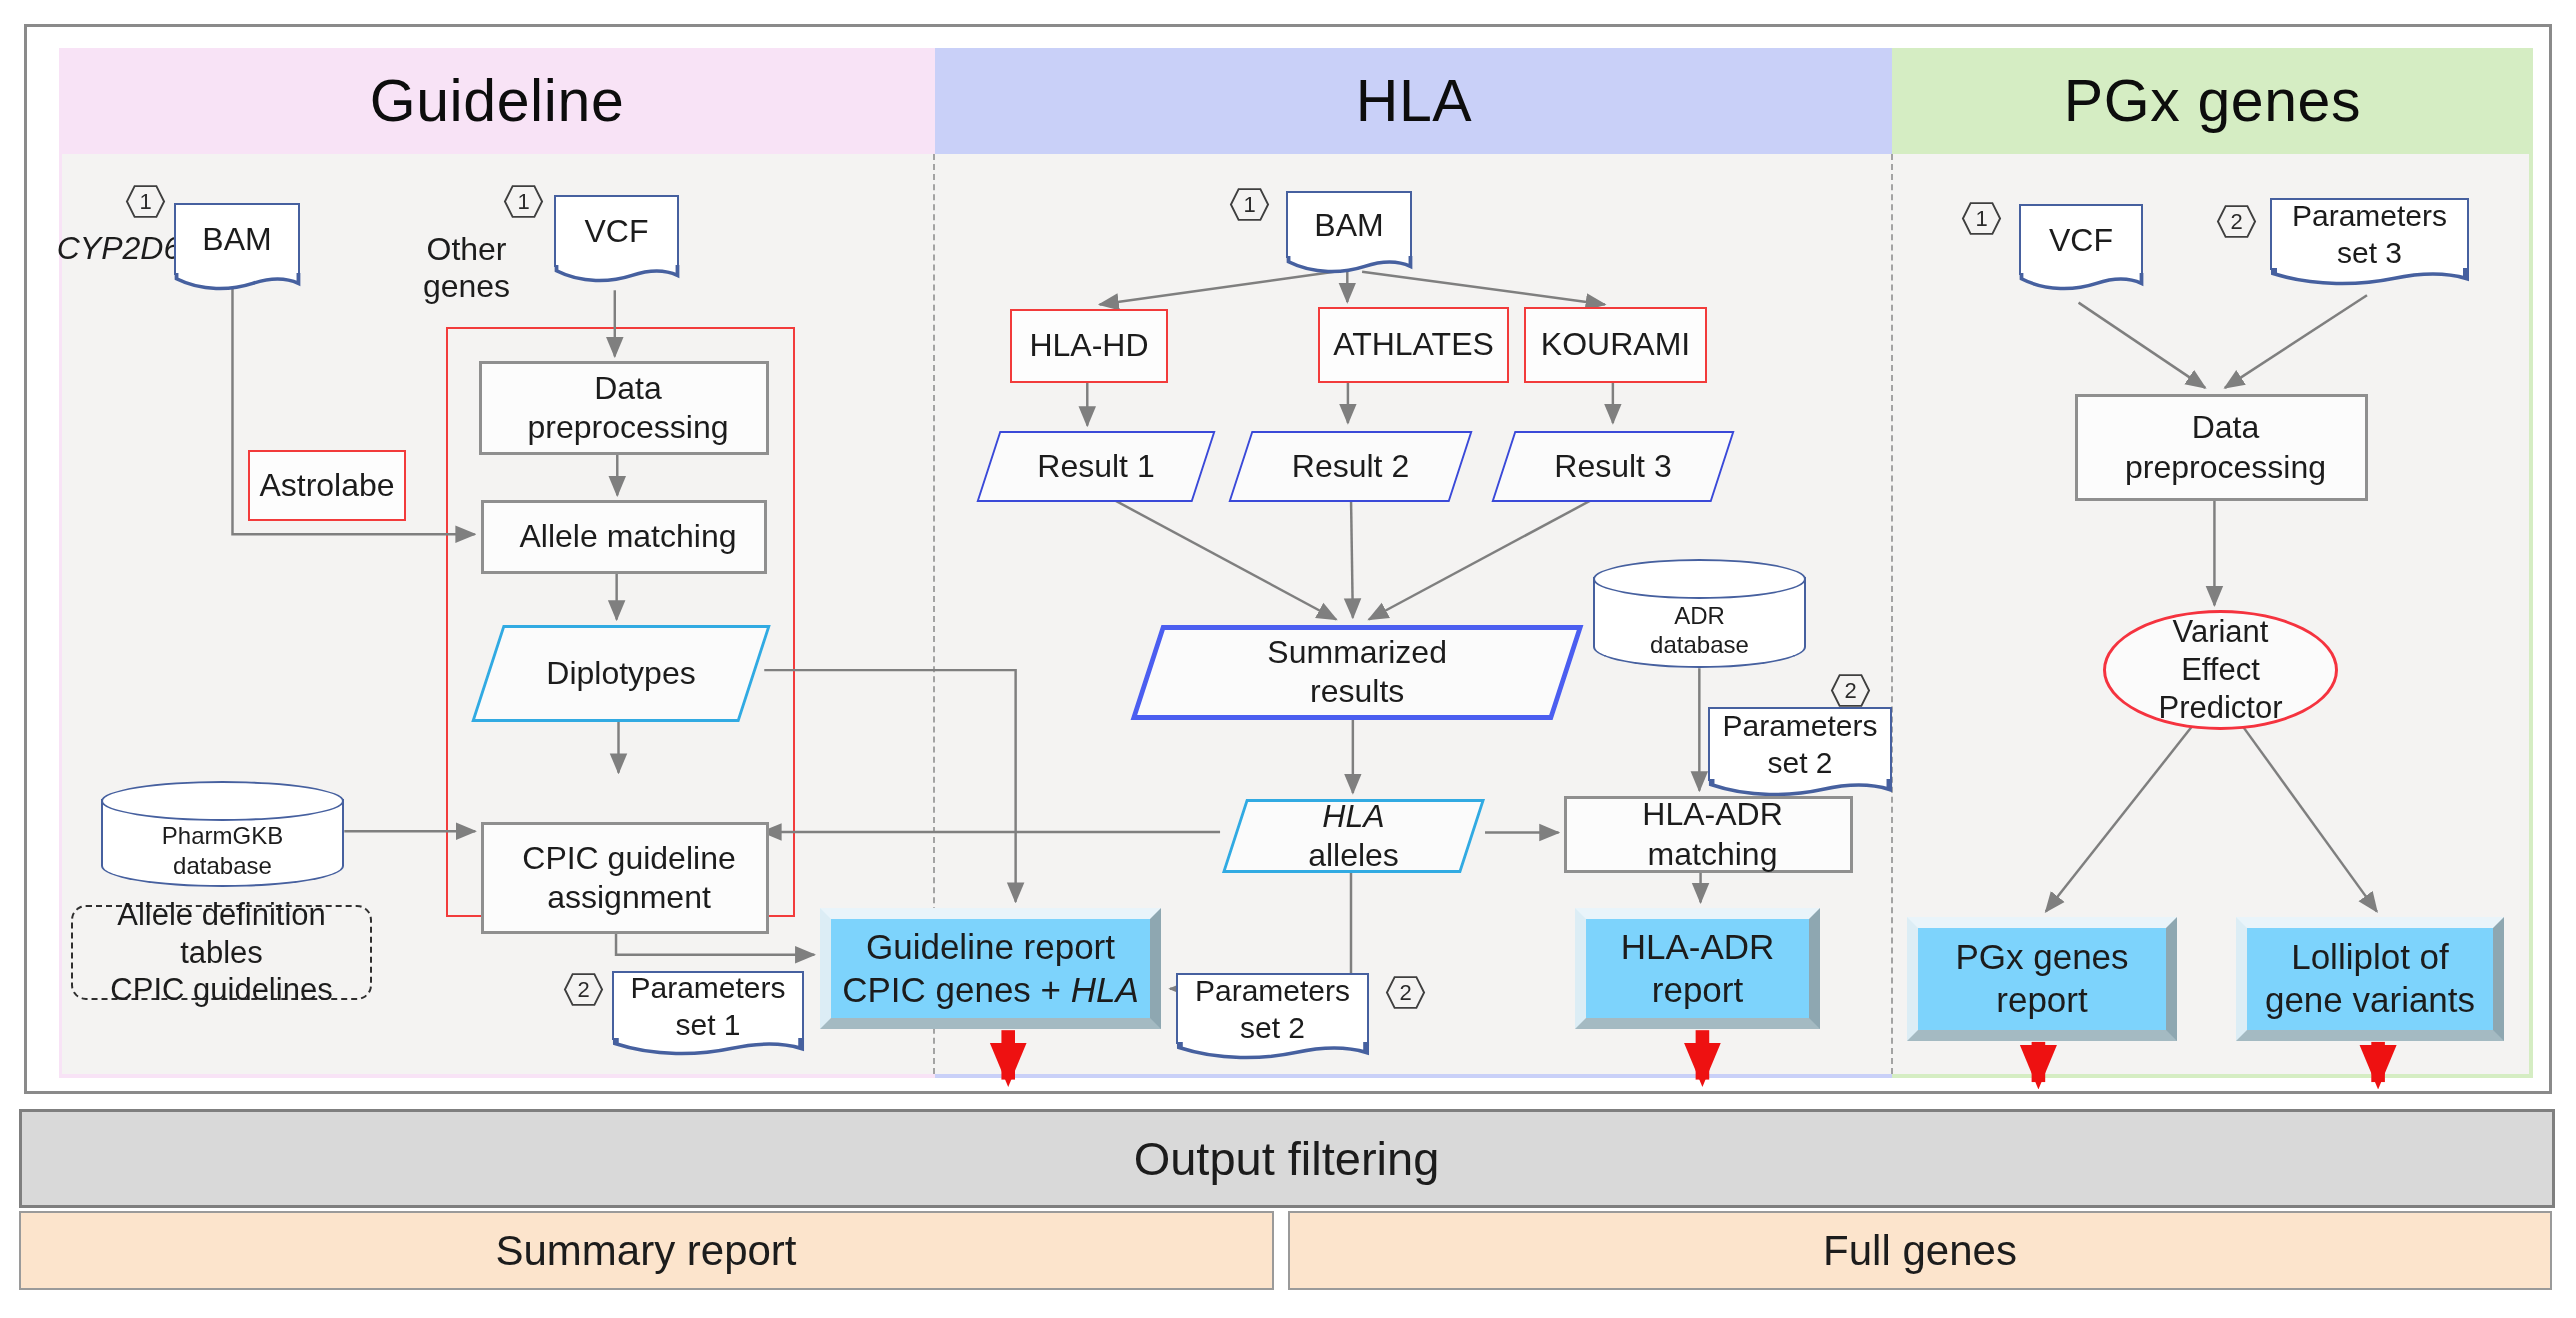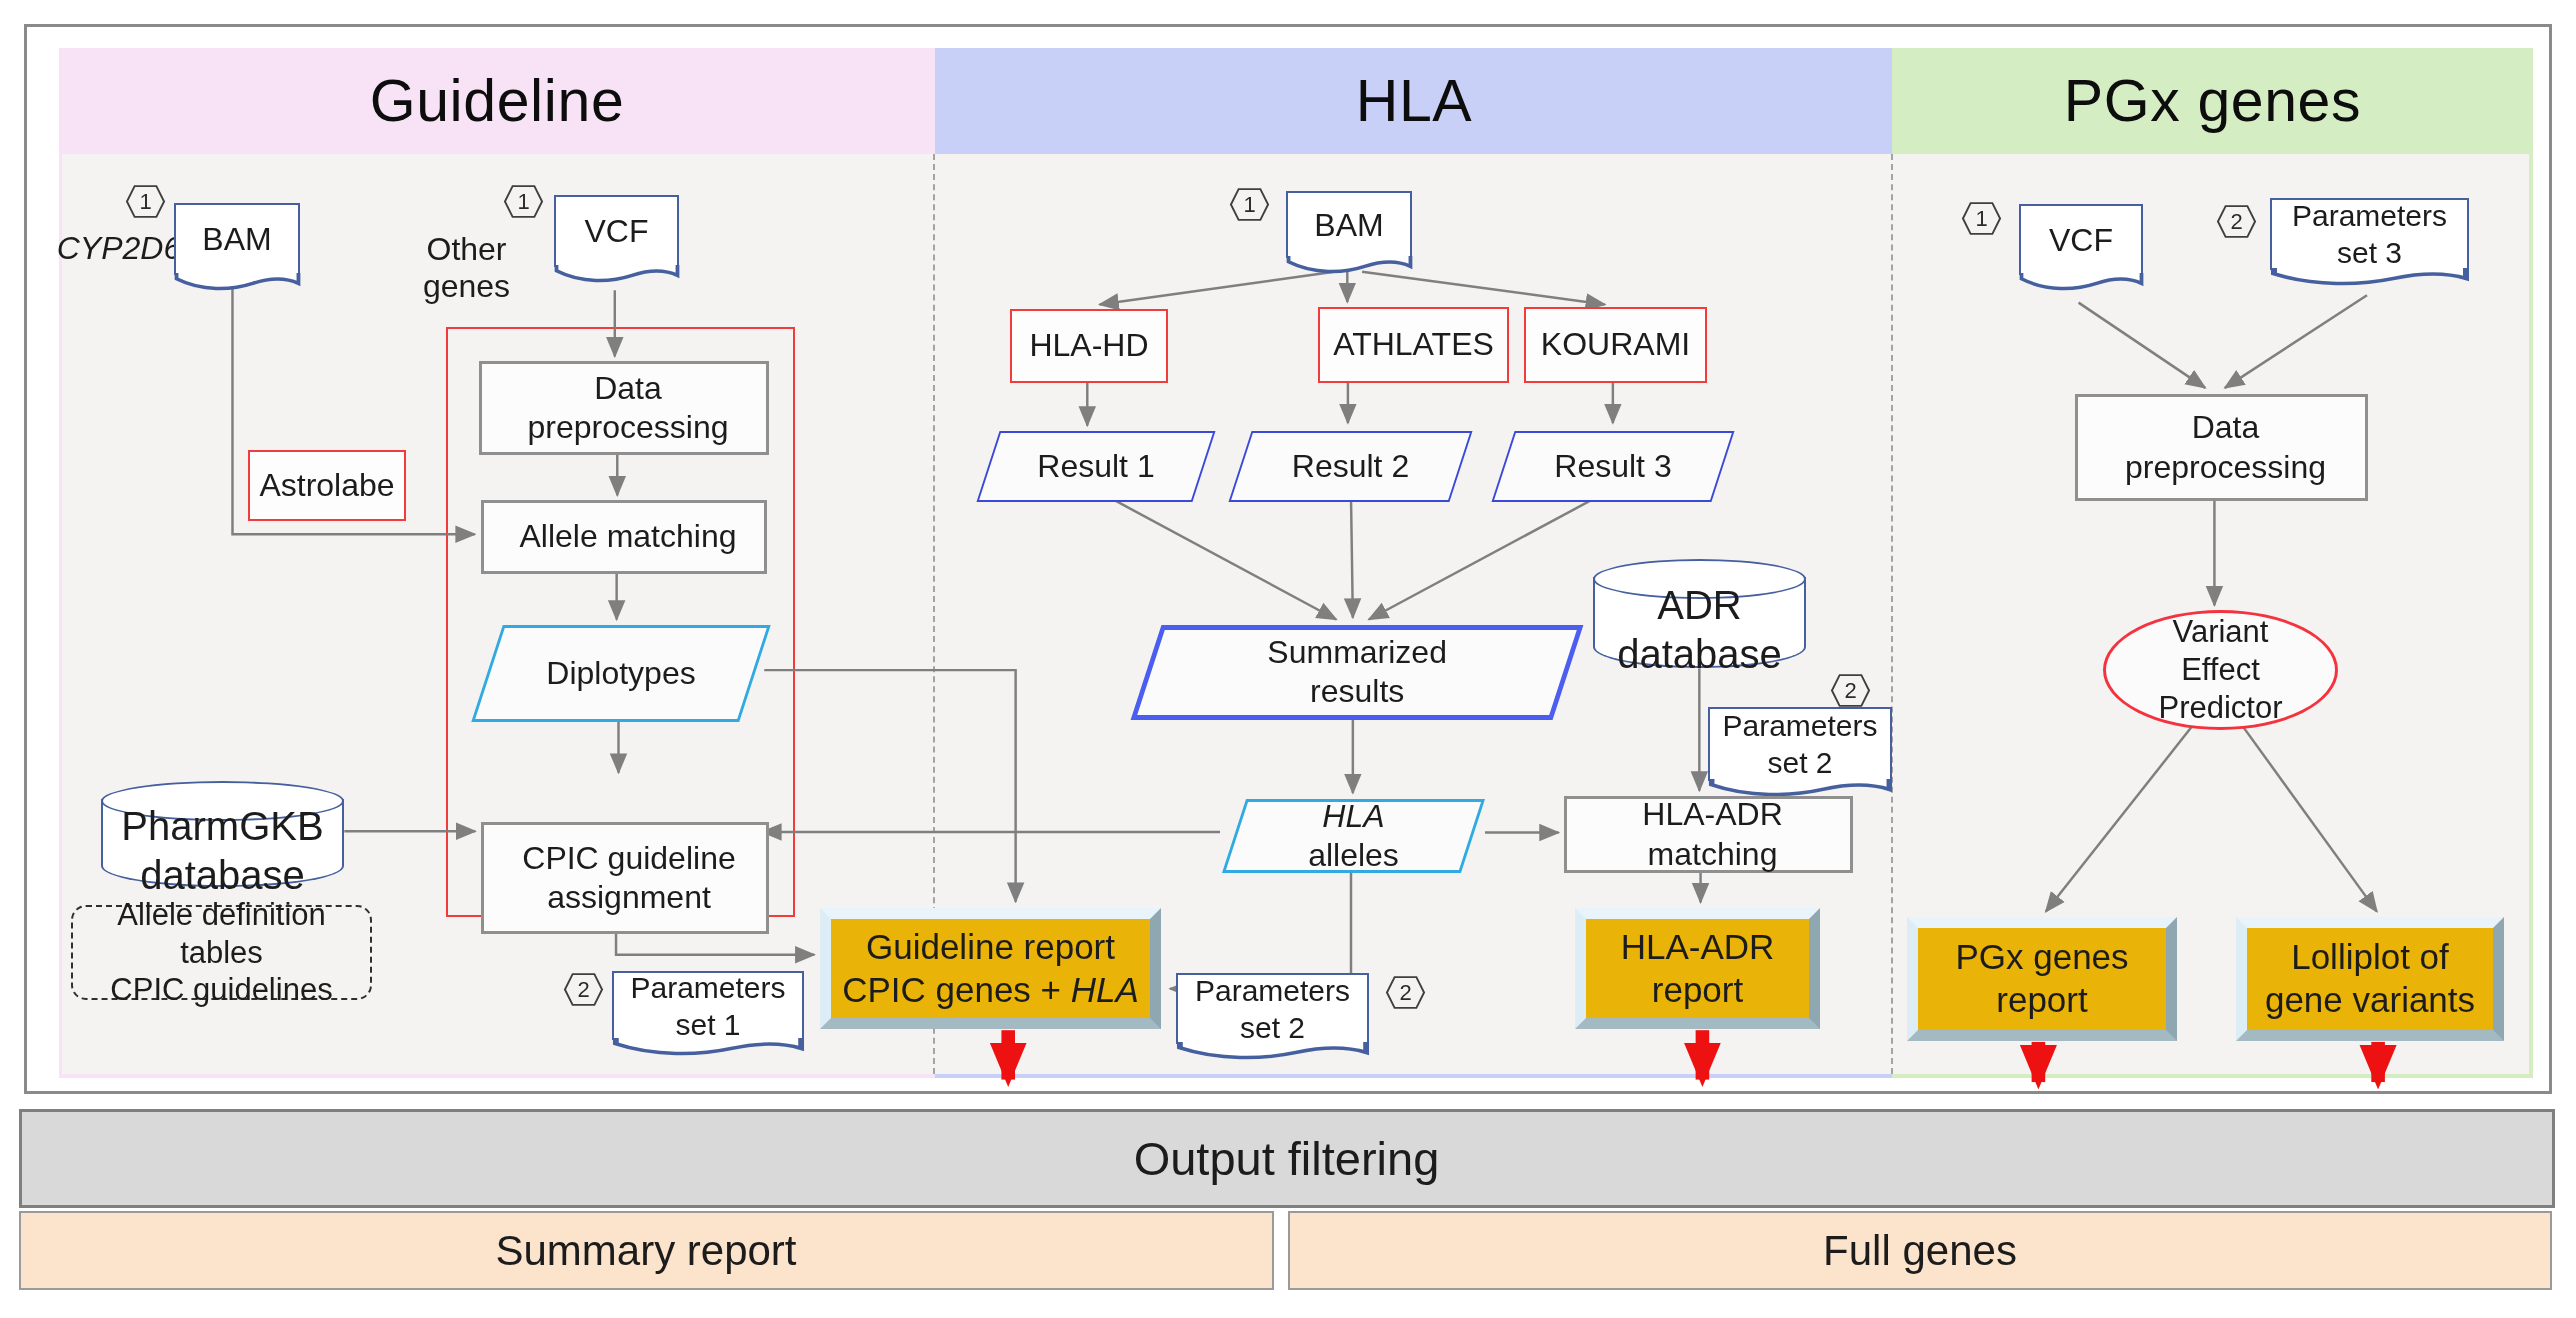--- a/index.html
+++ b/index.html
@@ -35,25 +35,25 @@
   .para-thick { border:5.6px solid #4b5ef0; }
 
   .doc { border:2.5px solid #46609f; border-bottom:none; background:#ffffff; }
   .doc .wave { position:absolute; left:-2.5px; bottom:-16px; width:calc(100% + 5px); height:18.5px; }
 
   .cyl-top  { position:absolute; left:0; right:0; top:0; height:36px; border:2.5px solid #46609f;
               border-radius:50%; background:#ffffff; }
   .cyl-body { position:absolute; left:0; right:0; top:18px; bottom:0; border:2.5px solid #46609f; border-top:none;
               border-radius:0 0 50% 50% / 0 0 21px 21px; background:#ffffff; }
   .cyl-label{ position:absolute; left:0; right:0; top:33px; bottom:0; display:flex; align-items:center;
-              justify-content:center; text-align:center; white-space:pre-line; font-size:40px; line-height:1.22; }
+              justify-content:center; text-align:center; white-space:pre-line; font-size:24px; line-height:1.22; }
 
   .ellipse { border:3.1px solid #f5333f; border-radius:50%; background:#fbfbfb; font-size:31px; }
 
-  .report3d { border:11px solid; border-color:#e9f4fa #8ea7b1 #a4bac2 #dcedf5; background:#eab308;
+  .report3d { border:11px solid; border-color:#e9f4fa #8ea7b1 #a4bac2 #dcedf5; background:#7dd3fc;
               font-size:35px; font-weight:400; }
 
   .dashednote { border:2.5px dashed #2f2f2f; border-radius:15px; font-size:31px; }
 
   .hex { width:41px; height:35px; }
   .hex svg { position:absolute; left:0; top:0; width:100%; height:100%; }
   .hex .hex-num { position:absolute; left:0; top:0; width:100%; height:100%; display:flex; align-items:center;
                   justify-content:center; font-size:22px; color:#2b2b2b; }
 
   .freelabel { font-size:32px; text-align:center; }

